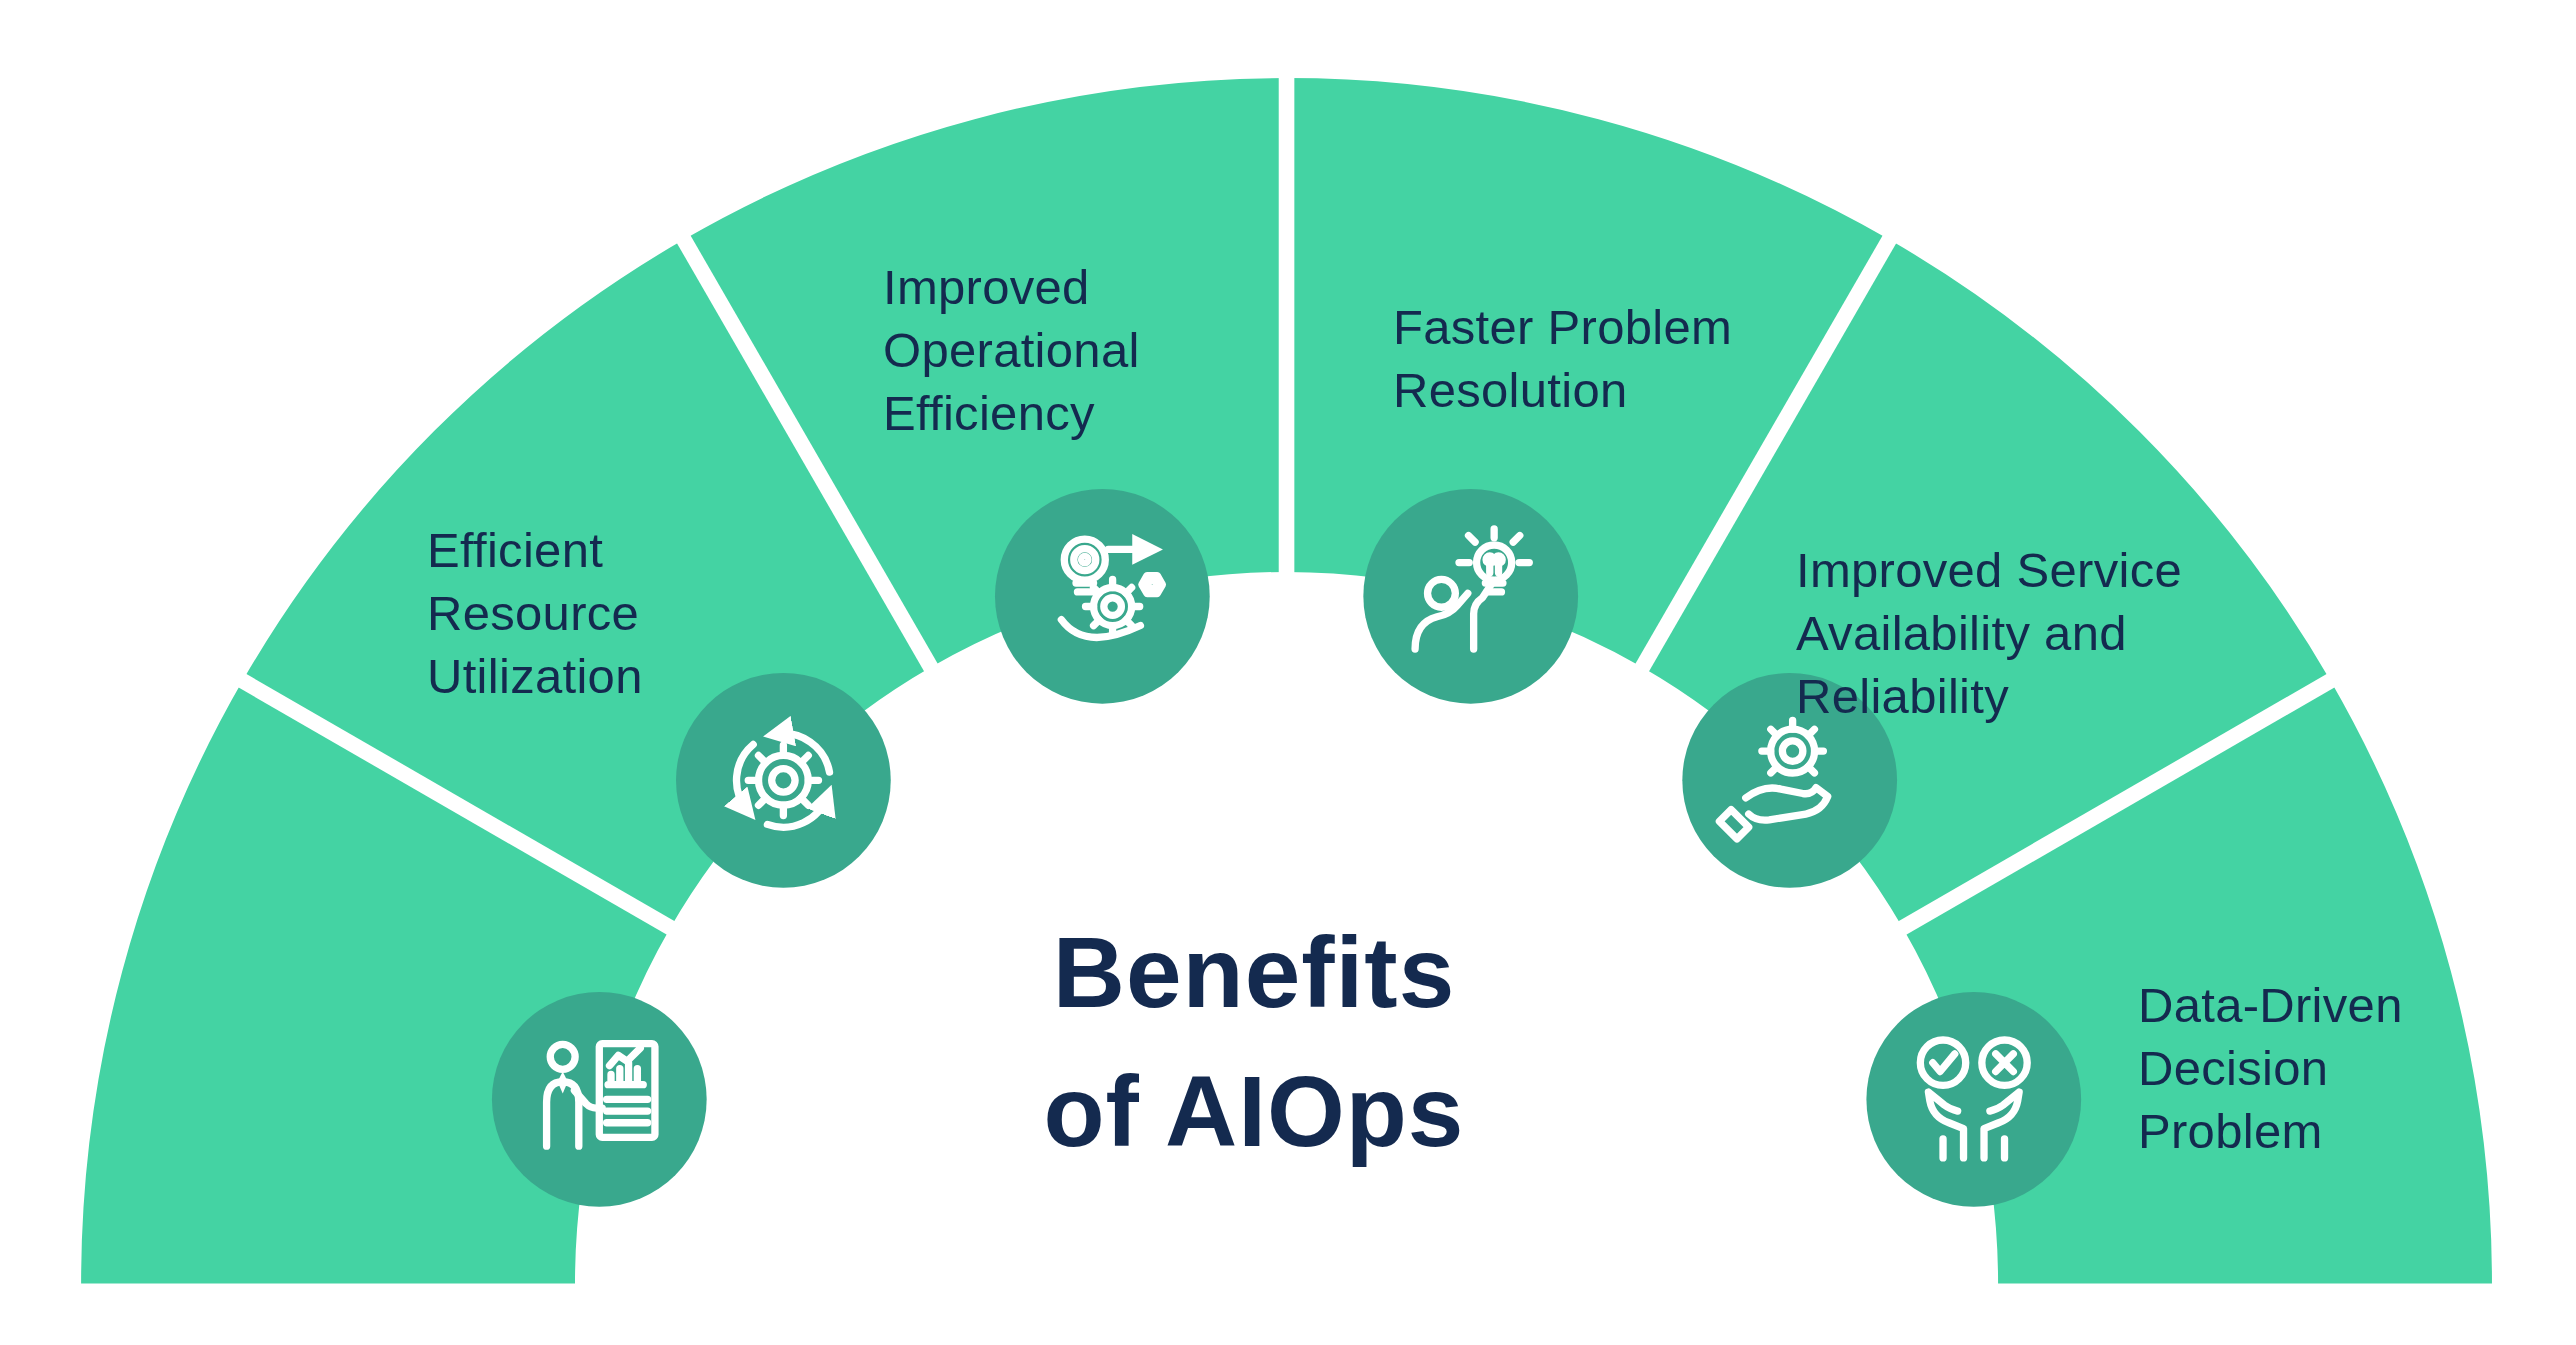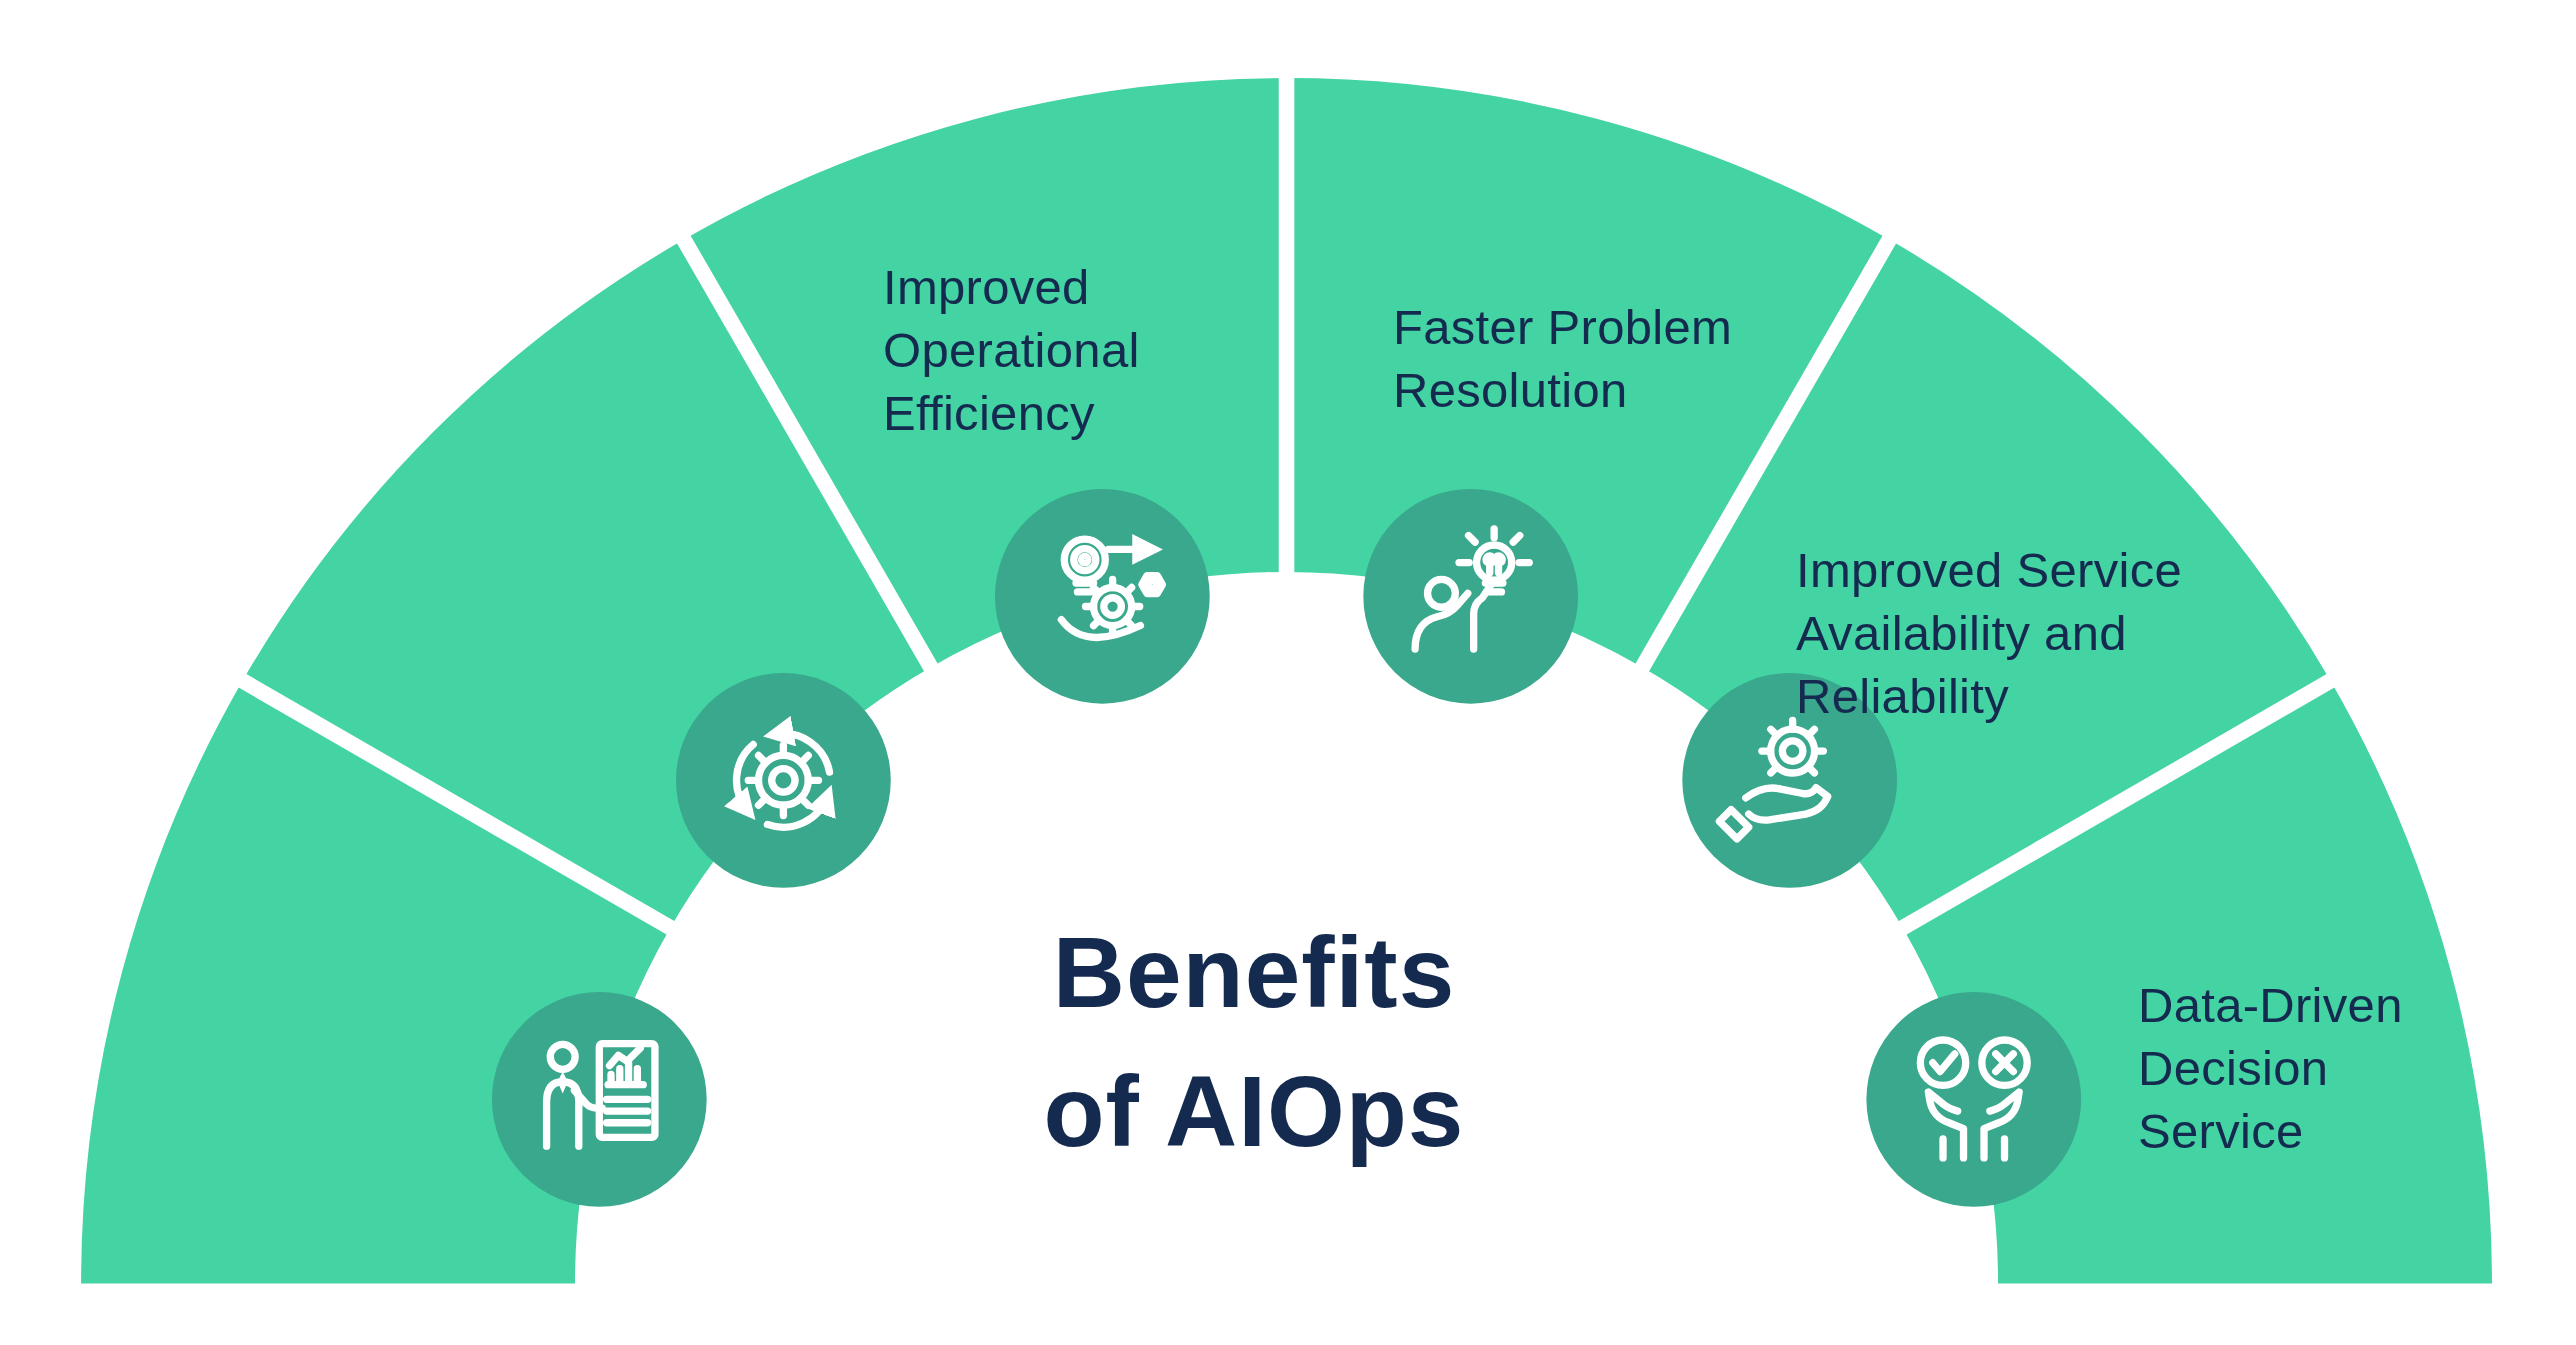--- a/index.html
+++ b/index.html
@@ -128,33 +128,36 @@
       <circle cx="71" cy="25" r="15.5"></circle>
       <path d="M65 19 l12 12 M77 19 l-12 12"></path>
       <path d="M43 90 V70 l-10 -4 q-11 -4 -13 -15 l-1 -6 11 9 q4 3 9 4"></path>
       <path d="M29 90 V77"></path>
       <path d="M57 90 V70 l10 -4 q11 -4 13 -15 l1 -6 -11 9 q-4 3 -9 4"></path>
       <path d="M71 90 V77"></path>
     </g>
   </svg>
 
 
+  <div class="label" style="left:427px;top:519px;">Efficient
+Resource
+Utilization</div>
 
   <div class="label" style="left:883px;top:256px;">Improved
 Operational
 Efficiency</div>
 
   <div class="label" style="left:1393px;top:296px;">Faster Problem
 Resolution</div>
 
   <div class="label" style="left:1796px;top:493px;margin-top:46px;">Improved Service
 Availability and
 Reliability</div>
 
   <div class="label" style="left:2138px;top:974px;">Data-Driven
 Decision
-Service</div>
+Problem</div>
 
   <div class="title">Benefits
 of AIOps</div>
 
 </div>
 
 
 </body></html>

